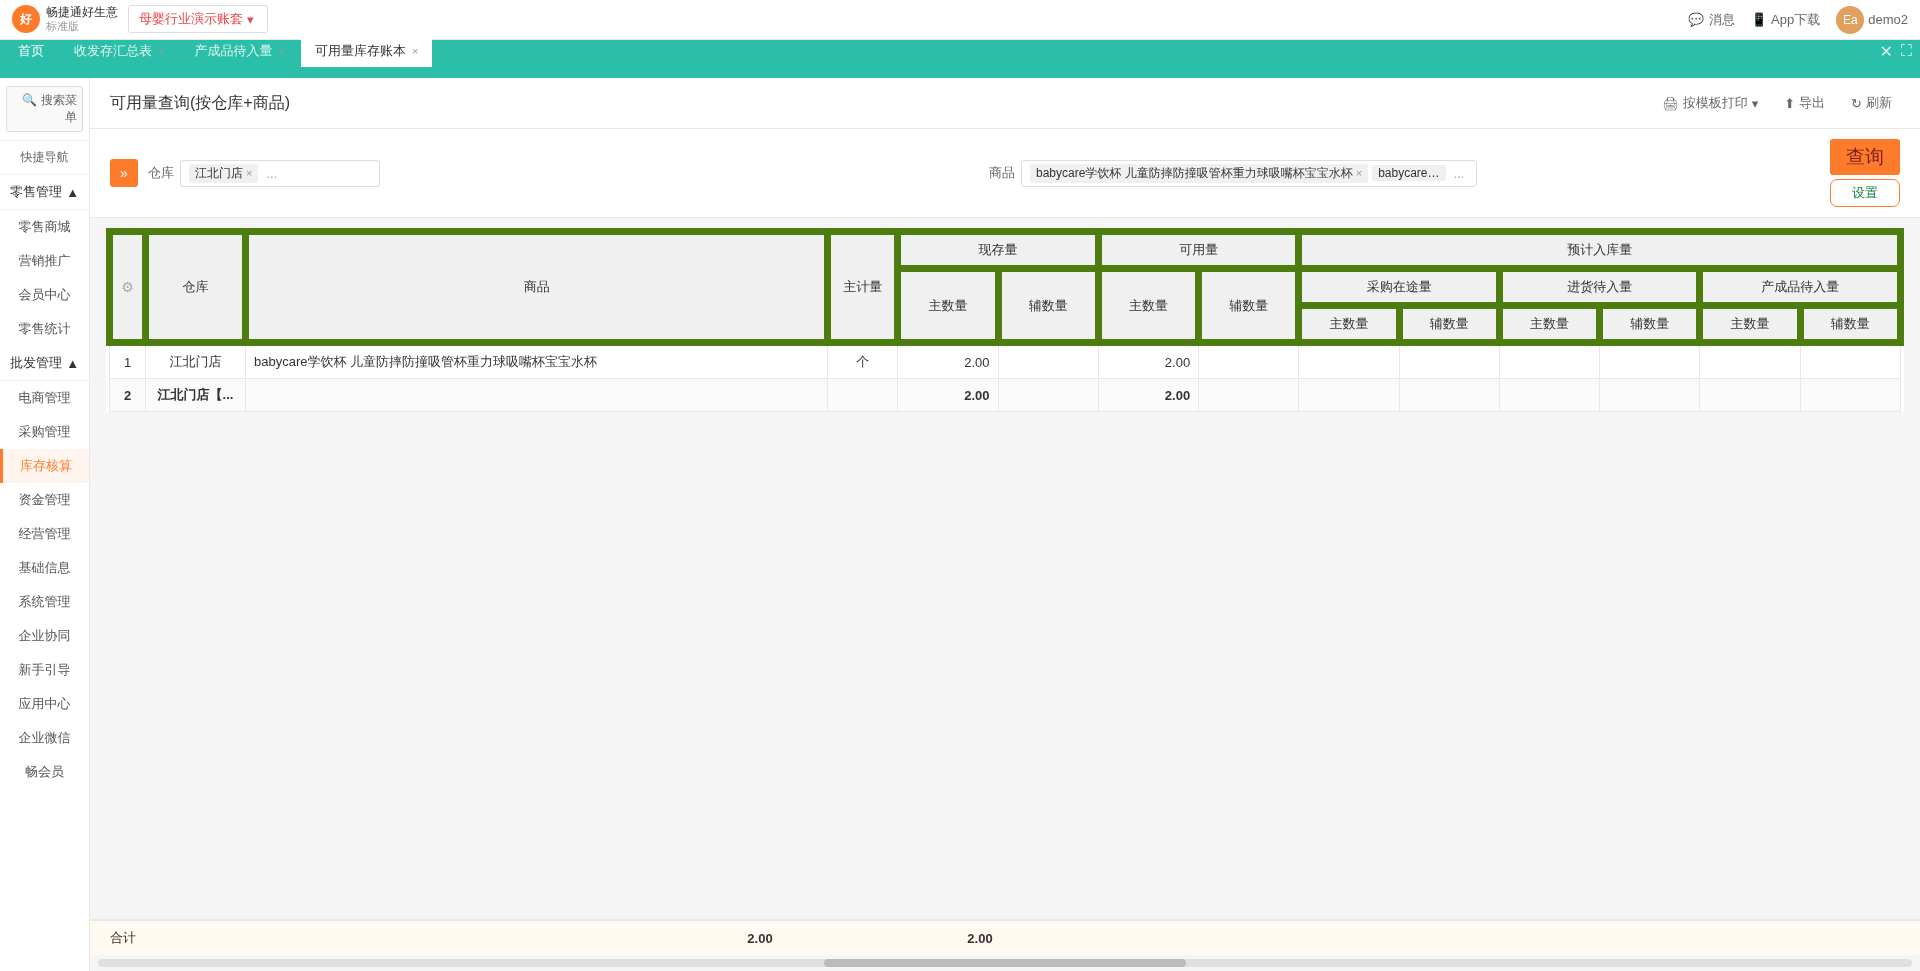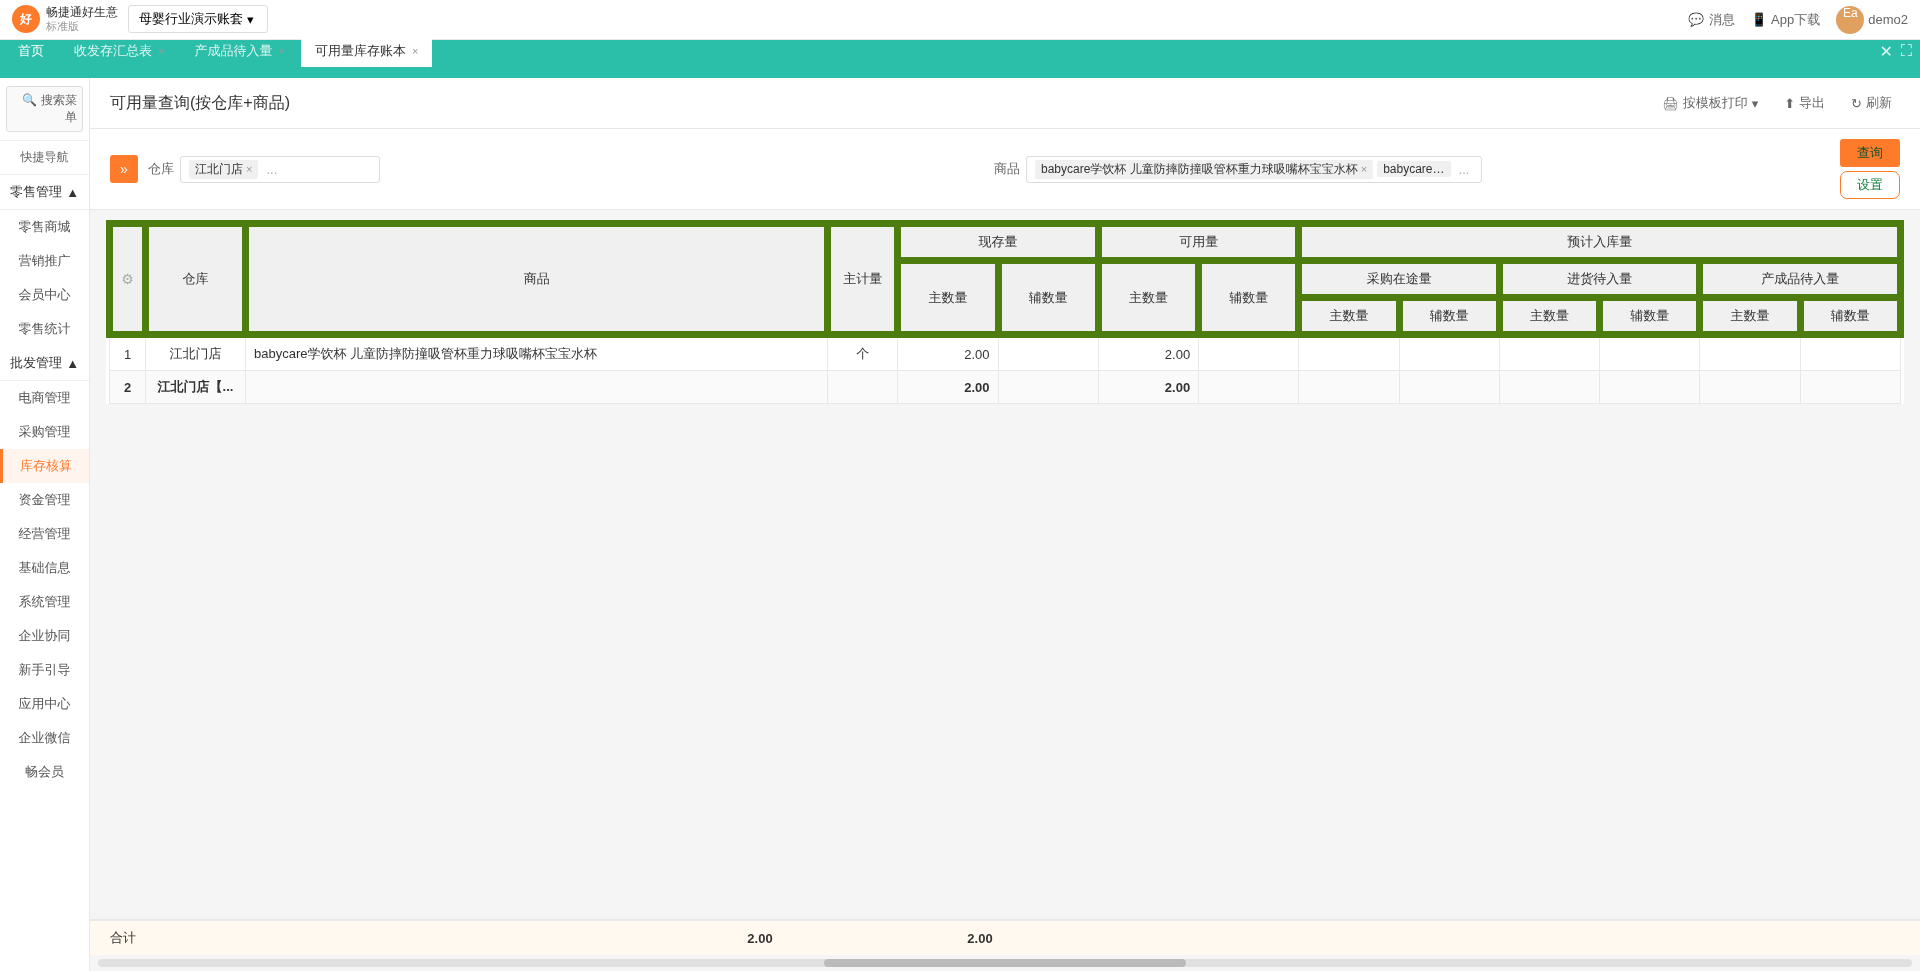--- a/index.html
+++ b/index.html
@@ -14,24 +14,24 @@
       align-items: center;
       padding: 0 12px;
       justify-content: space-between;
       flex-shrink: 0;
     }
     .top-bar-left { display: flex; align-items: center; gap: 10px; }
     .logo-area { display: flex; align-items: center; gap: 6px; }
     .logo-icon { width: 28px; height: 28px; background: #ff7b2c; border-radius: 50%; display: flex; align-items: center; justify-content: center; color: white; font-size: 12px; font-weight: bold; }
     .logo-text { font-size: 12px; color: #333; line-height: 1.2; }
     .logo-sub { font-size: 11px; color: #999; }
-    .industry-selector { display: flex; align-items: center; gap: 4px; padding: 4px 10px; border: 1px solid #ddd; border-radius: 3px; cursor: pointer; font-size: 13px; color: #000000; background: #fff; min-width: 140px; }
+    .industry-selector { display: flex; align-items: center; gap: 4px; padding: 4px 10px; border: 1px solid #ddd; border-radius: 3px; cursor: pointer; font-size: 13px; color: #ef4444; background: #fff; min-width: 140px; }
     .top-bar-right { display: flex; align-items: center; gap: 16px; }
     .top-bar-action { display: flex; align-items: center; gap: 4px; font-size: 13px; color: #666; cursor: pointer; }
-    .avatar { width: 28px; height: 28px; border-radius: 50%; background: #e0a060; display: flex; align-items: flex-start; justify-content: center; color: white; font-size: 12px; }
+    .avatar { width: 28px; height: 28px; border-radius: 50%; background: #e0a060; display: flex; align-items: center; justify-content: center; color: white; font-size: 12px; }
 
     
     .nav-tabs {
       height: 38px;
       background: #2bbfaa;
       display: flex;
       align-items: center;
       padding: 0 0 16px 4px;
       flex-shrink: 0;
       gap: 2px;
@@ -179,25 +179,25 @@
       color: #333;
       display: flex;
       align-items: center;
       gap: 3px;
     }
     .filter-tag .remove { cursor: pointer; color: #999; font-size: 11px; }
     .filter-dots { color: #aaa; cursor: pointer; padding: 0 4px; }
     .filter-actions { display: flex; flex-direction: column; gap: 4px; }
     .btn-query {
       background: #ff7b2c;
-      color: #14532d;
+      color: #7f1d1d;
       border: none;
       border-radius: 3px;
       padding: 5px 16px;
-      font-size: 13px;
+      font-size: 19px;
       cursor: pointer;
       white-space: nowrap;
     }
     .btn-setting {
       background: #fff;
       color: #15803d;
       border: 1px solid #ff7b2c;
       border-radius: 7px;
       padding: 4px 16px;
       font-size: 13px;

